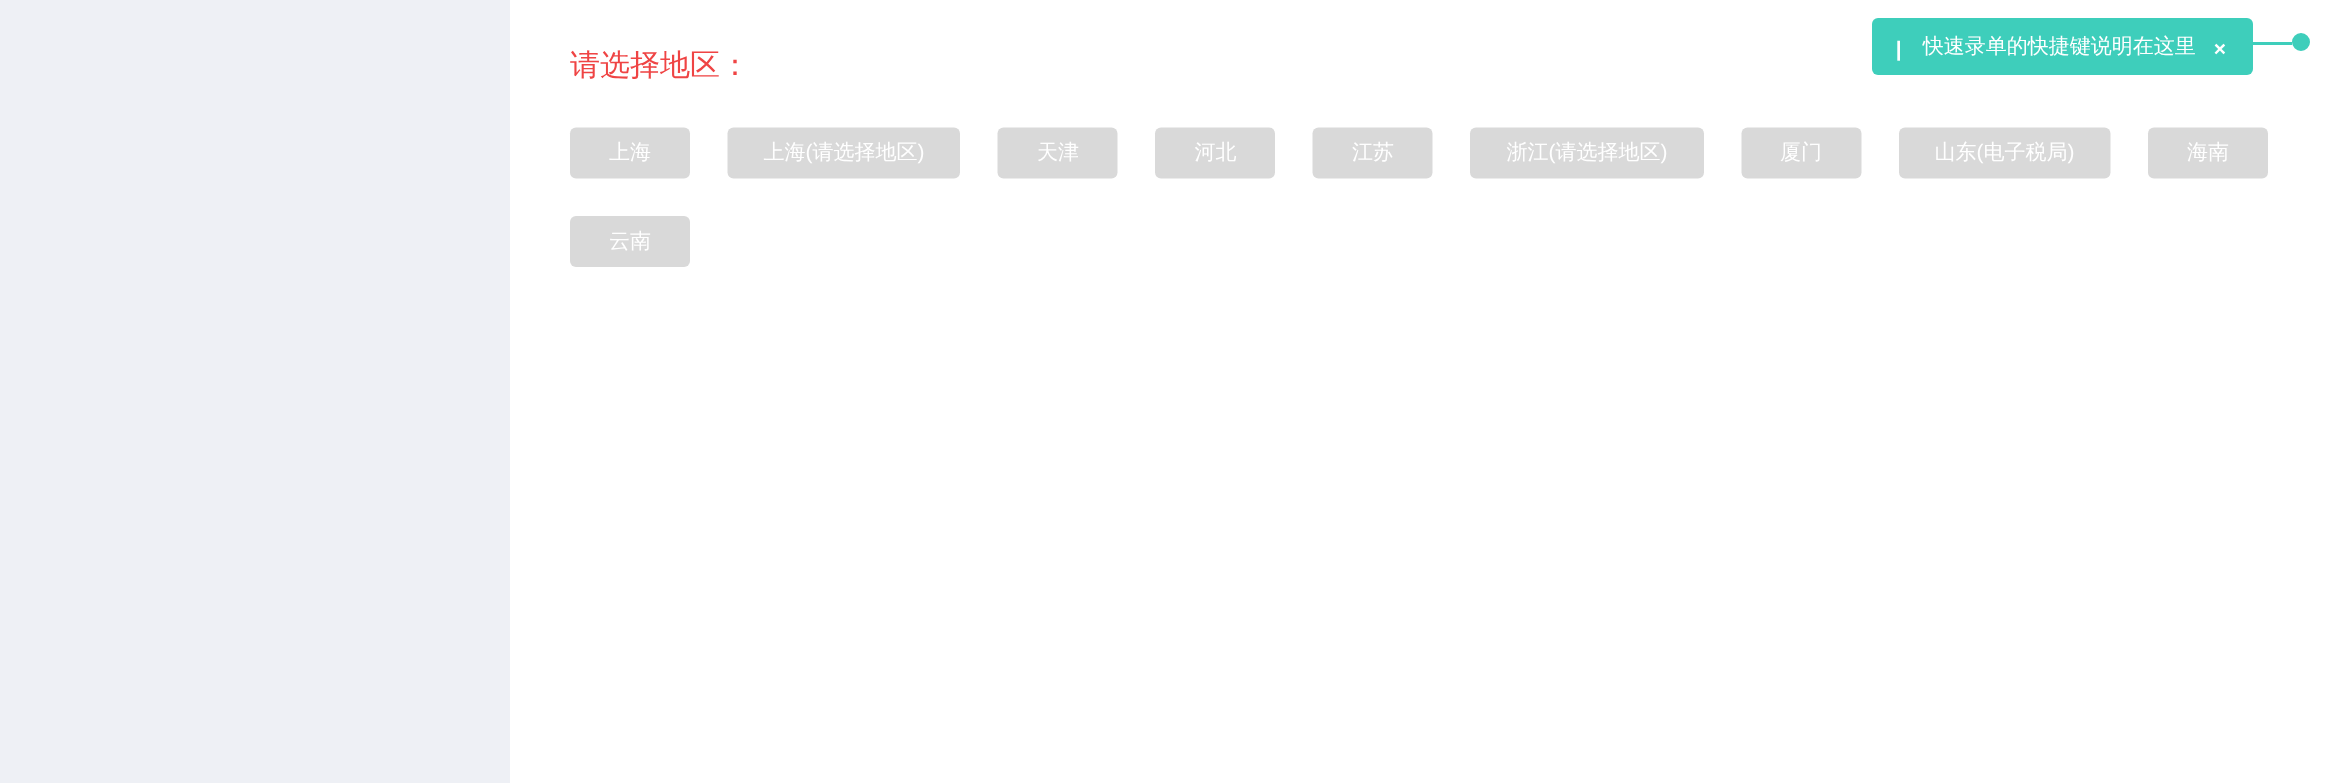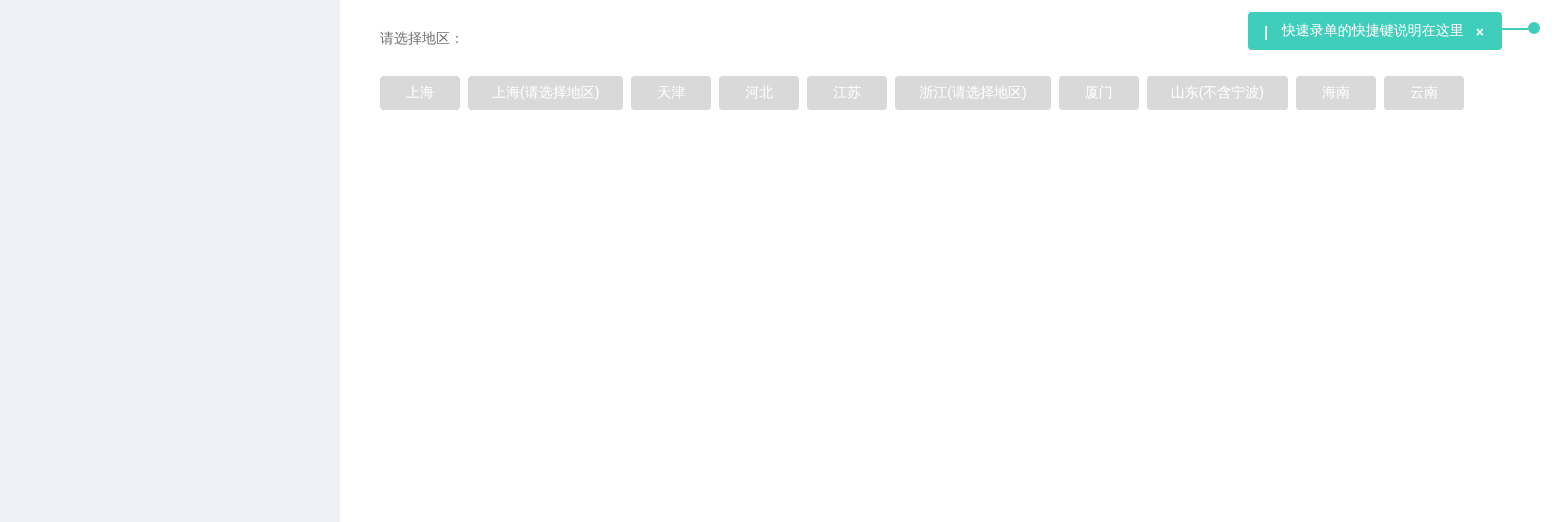--- a/index.html
+++ b/index.html
@@ -30,30 +30,30 @@
       position: absolute;
       left: 340px;
       top: 0;
       right: 0;
       bottom: 0;
       background: #ffffff;
       padding: 30px 40px;
     }
 
     .page-title {
-      font-size: 14px;
-      color: #737373;
+      font-size: 20px;
+      color: #ef4444;
       margin-bottom: 28px;
       font-weight: normal;
     }
 
     .region-buttons {
       display: flex;
       flex-wrap: wrap;
-      gap: 8px;
+      gap: 25px;
     }
 
     .region-btn {
       padding: 8px 24px;
       background: #d9d9d9;
       border: none;
       border-radius: 4px;
       color: #ffffff;
       font-size: 14px;
       cursor: pointer;
@@ -126,21 +126,21 @@
   <div class="page-title">请选择地区：</div>
 
   <div class="region-buttons">
   <button class="region-btn">上海</button>
       <button class="region-btn">上海(请选择地区)</button>
       <button class="region-btn">天津</button>
       <button class="region-btn">河北</button>
       <button class="region-btn">江苏</button>
       <button class="region-btn">浙江(请选择地区)</button>
       <button class="region-btn">厦门</button>
-      <button class="region-btn">山东(不含宁波)</button>
+      <button class="region-btn">山东(电子税局)</button>
       <button class="region-btn">海南</button>
       <button class="region-btn">云南</button>
     </div>
 </div>
 
 <div class="tooltip-bar">
   <span>快速录单的快捷键说明在这里</span>
   <button class="tooltip-close">×</button>
 </div>
 

